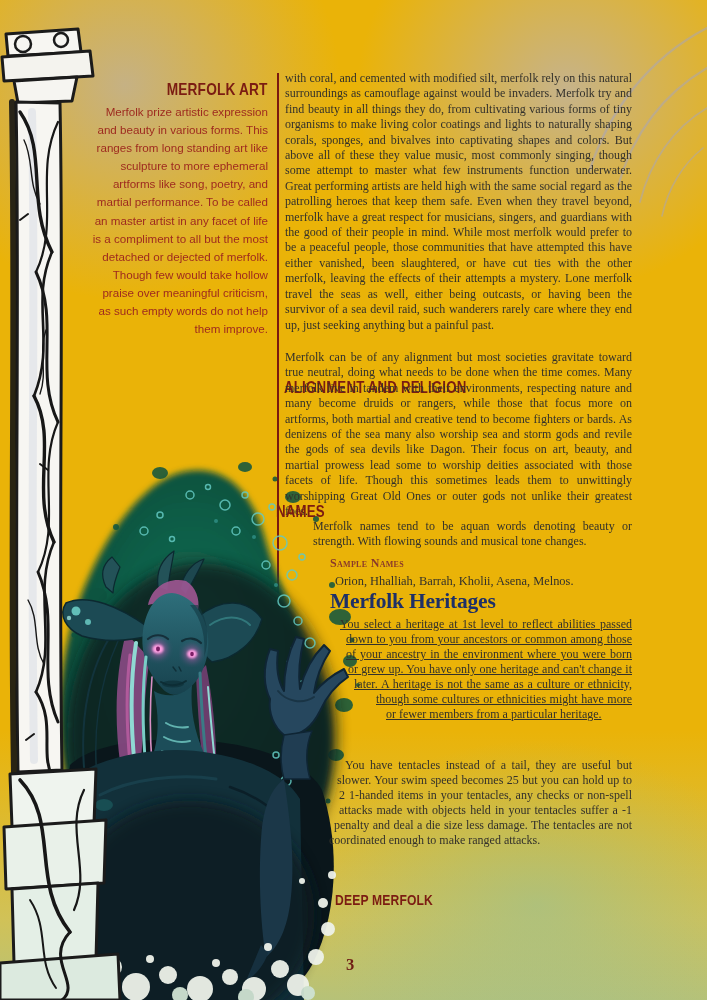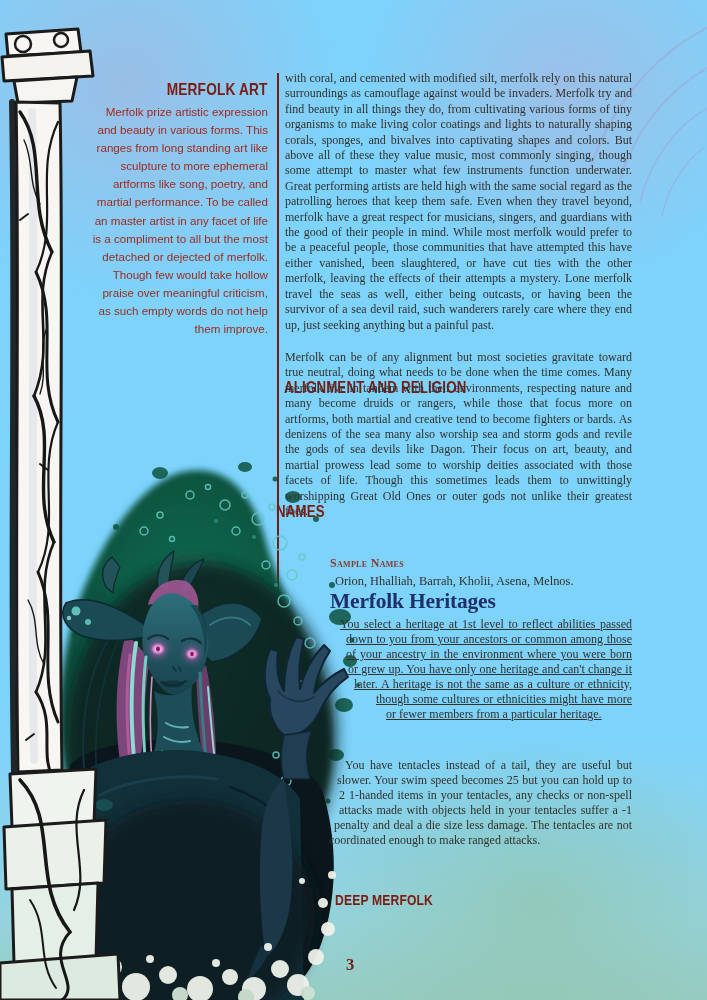--- a/index.html
+++ b/index.html
@@ -1,18 +1,18 @@
 <!DOCTYPE html>
 <html><head>
 <meta charset="utf-8">
 <style>
   html,body{margin:0;padding:0;background:#888;}
   .page{
     position:relative;width:707px;height:1000px;margin:0 auto;
-    background:#7dd3fc;overflow:hidden;
+    background:#eab308;overflow:hidden;
     font-family:"Liberation Serif",serif;
   }
   
   .wash{position:absolute;pointer-events:none;}
   .wash-tl{left:-90px;top:-130px;width:430px;height:430px;
     background:radial-gradient(closest-side,rgba(173,176,214,.6),rgba(173,176,214,0));}
   .wash-tr{right:-70px;top:-110px;width:420px;height:400px;
     background:radial-gradient(closest-side,rgba(176,179,218,.62),rgba(176,179,218,0));}
   .wash-bottom{left:0;bottom:0;width:707px;height:270px;
     background:linear-gradient(to bottom,rgba(183,216,189,0),rgba(178,212,184,.45) 70%,rgba(160,200,168,.7));}
@@ -327,20 +327,21 @@
     <div class="cond right stitle"><span class="tx">MERFOLK ART</span></div>
     <p class="sbody">Merfolk prize artistic expression and beauty in various forms. This ranges from long standing art like sculpture to more ephemeral artforms like song, poetry, and martial performance. To be called an master artist in any facet of life is a compliment to all but the most detached or dejected of merfolk. Though few would take hollow praise over meaningful criticism, as such empty words do not help them improve.</p>
   </aside>
 
   <p class="txt bodytext p-intro" style="margin:0;">with coral, and cemented with modified silt, merfolk rely on this natural surroundings as camouflage against would be invaders. Merfolk try and find beauty in all things they do, from cultivating various forms of tiny organisms to make living color coatings and lights to naturally shaping corals, sponges, and bivalves into captivating shapes and colors. But above all of these they value music, most commonly singing, though some attempt to master what few instruments function underwater. Great performing artists are held high with the same social regard as the patrolling heroes that keep them safe. Even when they travel beyond, merfolk have a great respect for musicians, singers, and guardians with the good of their people in mind. While most merfolk would prefer to be a peaceful people, those communities that have attempted this have either vanished, been slaughtered, or have cut ties with the other merfolk, leaving the effects of their attempts a mystery. Lone merfolk travel the seas as well, either being outcasts, or having been the survivor of a sea devil raid, such wanderers rarely care where they end up, just seeking anything but a painful past.</p>
 
   <div class="txt cond h2 h-align"><span class="tx">ALIGNMENT AND RELIGION</span></div>
   <p class="txt bodytext p-align" style="margin:0;">Merfolk can be of any alignment but most societies gravitate toward true neutral, doing what needs to be done when the time comes. Many merfolk live in tandem with their environments, respecting nature and many become druids or rangers, while those that focus more on artforms, both martial and creative tend to become fighters or bards. As denizens of the sea many also worship sea and storm gods and revile the gods of sea devils like Dagon. Their focus on art, beauty, and martial prowess lead some to worship deities associated with those facets of life. Though this sometimes leads them to unwittingly worshipping Great Old Ones or outer gods not unlike their greatest foes.</p>
 
   <div class="txt cond h2 h-names"><span class="tx">NAMES</span></div>
+  <p class="txt bodytext p-names" style="margin:0;">Merfolk names tend to be aquan words denoting beauty or strength. With flowing sounds and musical tone changes.</p>
 
   <div class="txt h-sample">Sample Names</div>
   <div class="txt h-heritages">Merfolk Heritages</div>
 
   <div class="txt p-sample">Orion, Hhalliah, Barrah, Kholii, Asena, Melnos.</div>
 
   <div class="txt bodytext p-heritage">
     <span class="fl" style="width:36px;height:15px;"></span>
     <span class="fl" style="width:24px;height:15px;"></span>
     <span class="fl" style="width:42px;height:15px;"></span>

